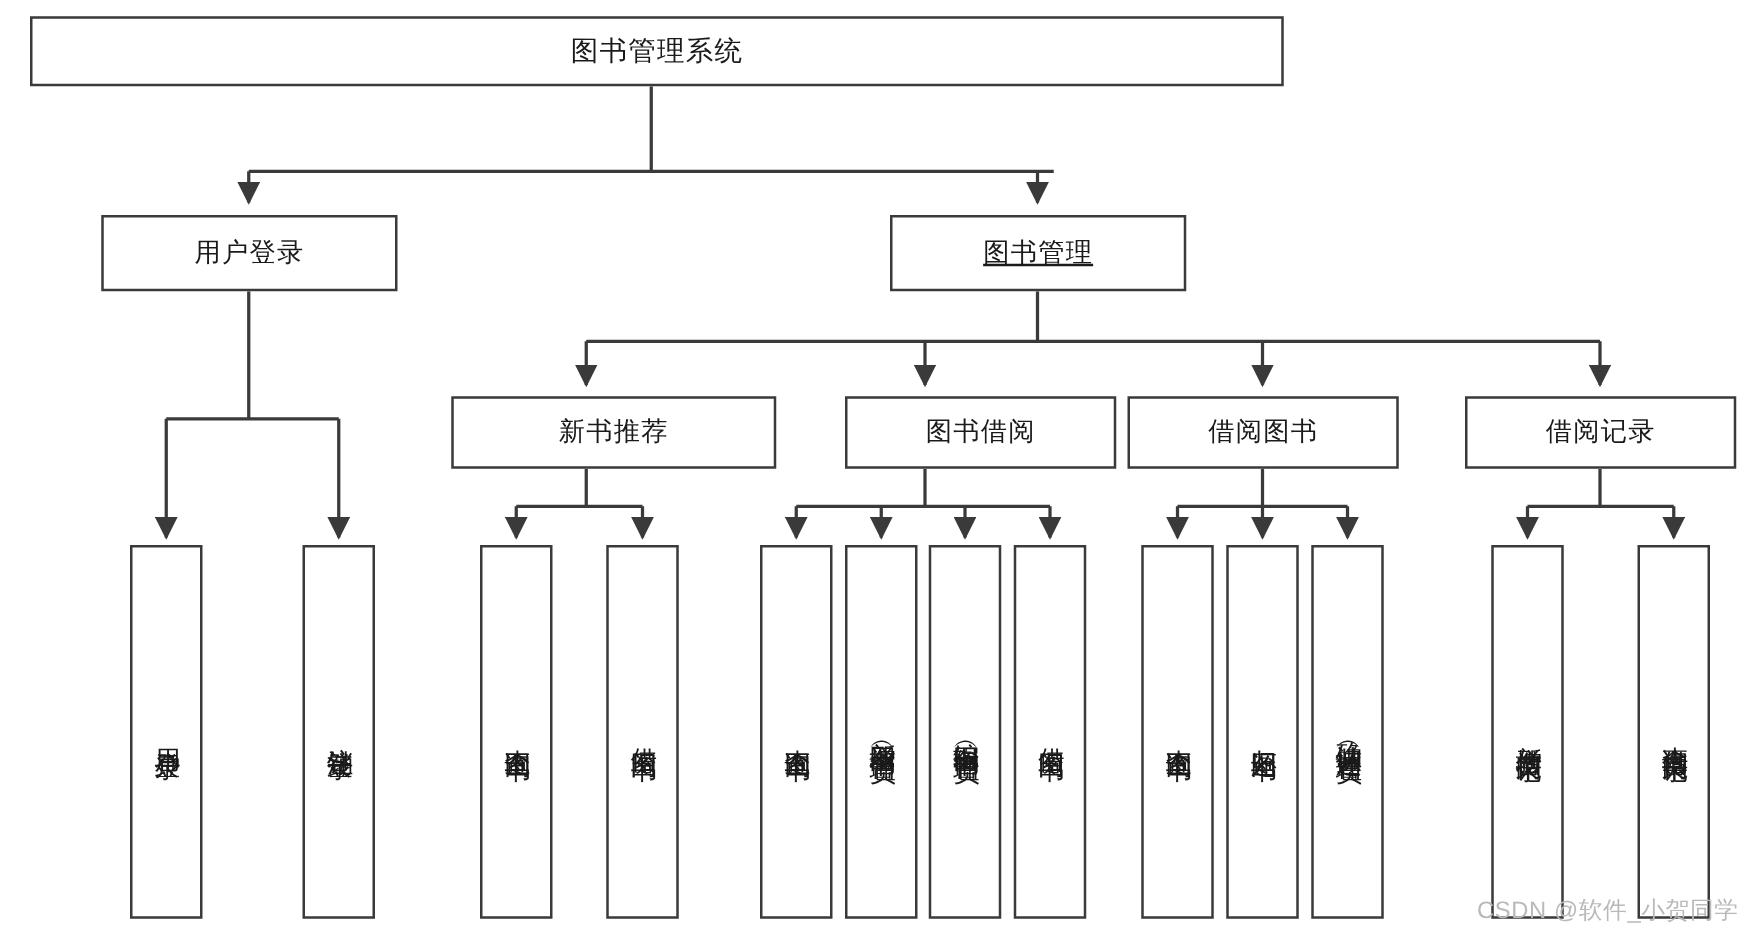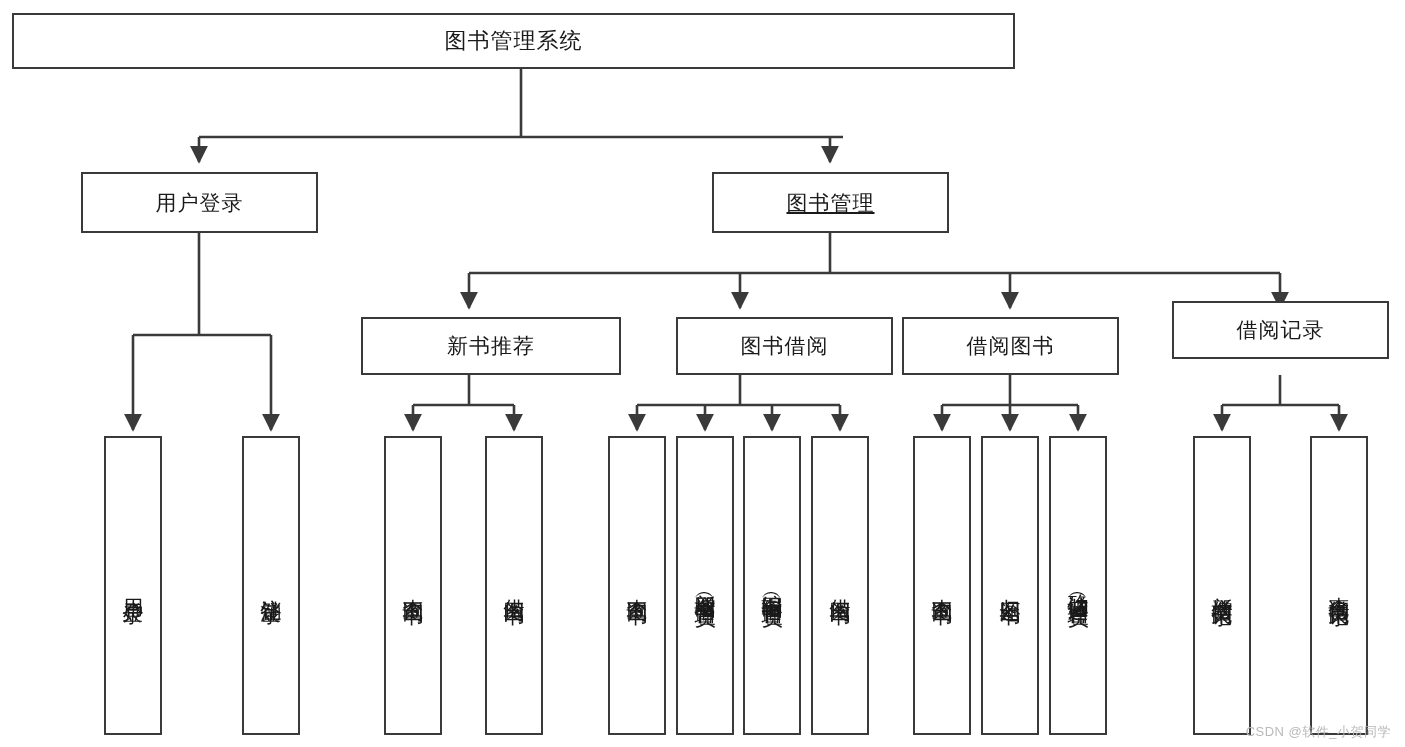--- a/index.html
+++ b/index.html
@@ -56,21 +56,21 @@
   }
   .node.vert .vlabel {
     writing-mode: vertical-rl;
     text-orientation: upright;
     display: block;
   }
   .watermark {
     position: absolute;
     right: 14px;
     bottom: 6px;
-    font-size: 13px;
+    font-size: 19px;
     color: #b9b9b9;
     letter-spacing: 0.5px;
     z-index: 3;
     white-space: nowrap;
   }
 </style>
 </head>
 <body>
 
 <div id="canvas">
@@ -118,21 +118,21 @@
       <path d="M 1010 405 L 1010 430" marker-end="url(#arrow)"></path>
       <path d="M 1078 405 L 1078 430" marker-end="url(#arrow)"></path>
 
       <path d="M 1280 375 L 1280 405"></path>
       <path d="M 1222 405 L 1339 405"></path>
       <path d="M 1222 405 L 1222 430" marker-end="url(#arrow)"></path>
       <path d="M 1339 405 L 1339 430" marker-end="url(#arrow)"></path>
     </g>
   </svg>
 
-  <div class="node horiz root" style="left:12px; top:13px; width:1003px; height:56px;font-family:Liberation Serif, serif;">
+  <div class="node horiz root" style="left:24px; top:13px; width:1003px; height:56px;font-family:Liberation Serif, serif;">
     <span>图书管理系统</span>
   </div>
 
   <div class="node horiz" style="left:81px; top:172px; width:237px; height:61px;">
     <span>用户登录</span>
   </div>
 
   <div class="node horiz" style="left:712px; top:172px; width:237px; height:61px;text-decoration:underline;">
     <span>图书管理</span>
   </div>
@@ -142,21 +142,21 @@
   </div>
 
   <div class="node horiz" style="left:632px; top:317px; width:217px; height:58px;margin-left:44px;">
     <span>图书借阅</span>
   </div>
 
   <div class="node horiz" style="left:902px; top:317px; width:217px; height:58px;">
     <span>借阅图书</span>
   </div>
 
-  <div class="node horiz" style="left:1172px; top:301px; width:217px; height:58px;align-items:center;">
+  <div class="node horiz" style="left:1172px; top:317px; width:217px; height:58px;align-items:center;">
     <span>借阅记录</span>
   </div>
 
   <div class="node vert" style="left:104px; top:436px; width:58px; height:299px;">
     <span class="vlabel">用户登录</span>
   </div>
 
   <div class="node vert" style="left:242px; top:436px; width:58px; height:299px;">
     <span class="vlabel">注销登录</span>
   </div>

